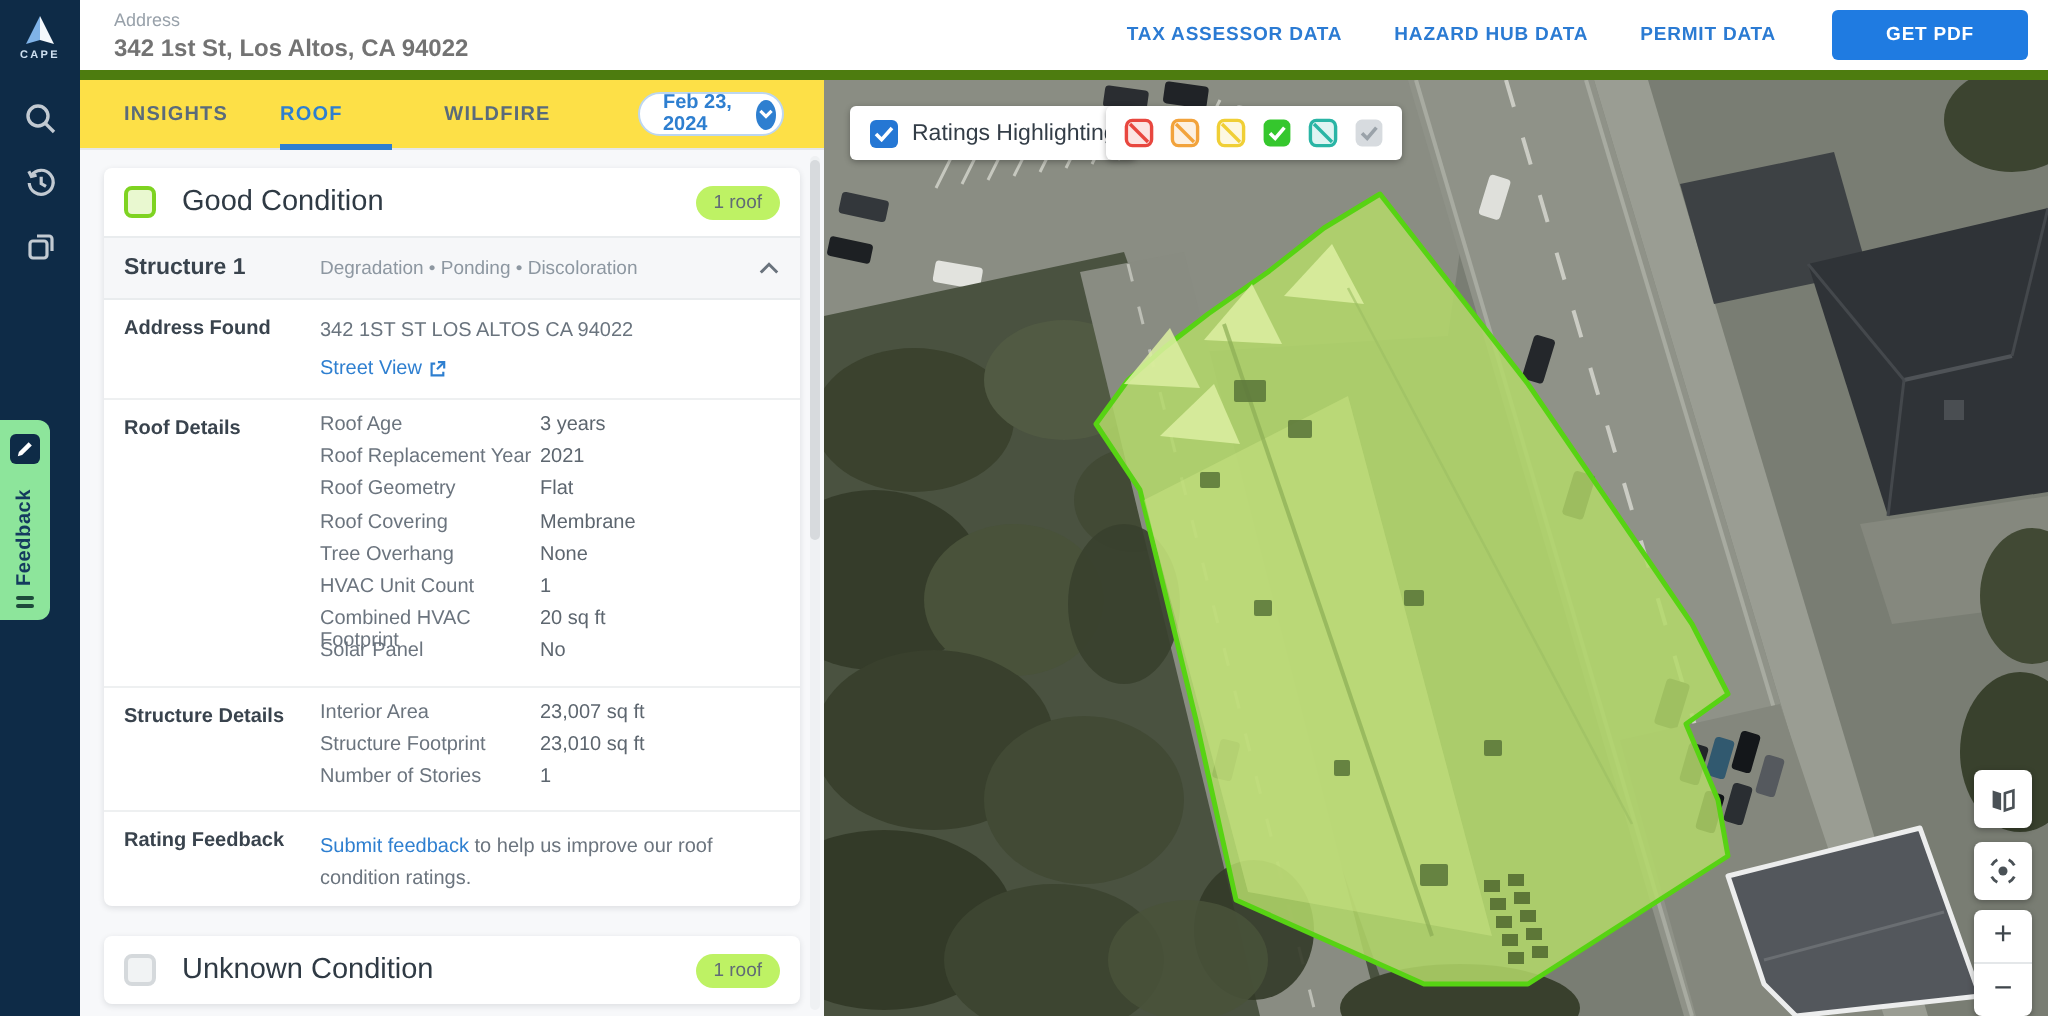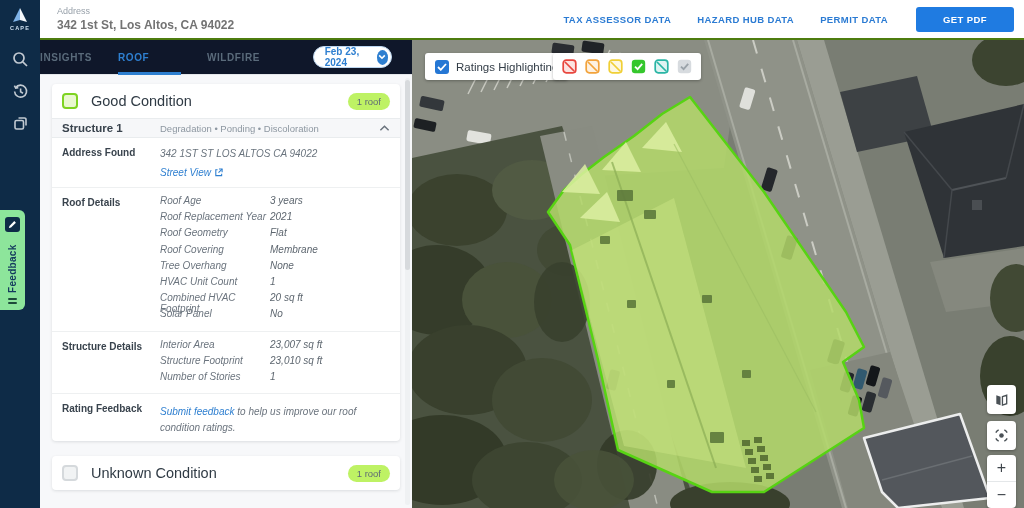--- a/index.html
+++ b/index.html
@@ -15,60 +15,60 @@
   .rail-icons { margin-top:14px; display:flex; flex-direction:column; gap:4px; }
 
   .feedback-tab { position:absolute; left:0; top:210px; width:25px; height:100px; background:#8de59b;
     border-radius:0 6px 6px 0; display:flex; flex-direction:column; align-items:center; padding:7px 0 6px; cursor:pointer; }
   .fb-pencil { width:15px; height:15px; background:#0e2b47; border-radius:3px; display:flex; align-items:center; justify-content:center; }
   .fb-label { writing-mode:vertical-rl; transform:rotate(180deg); font-size:10px; font-weight:600; color:#143a5e; letter-spacing:.3px; flex:1; margin:5px 0; }
   .fb-grip { display:flex; flex-direction:column; gap:2px; }
   .fb-grip i { display:block; width:9px; height:2px; background:#1d4a3a; border-radius:1px; }
 
   
-  .hdr { position:absolute; left:40px; top:0; width:984px; height:40px; background:#fff; border-bottom:2px solid #4d7c0f; display:flex; align-items:center; z-index:20; }
+  .hdr { position:absolute; left:40px; top:0; width:984px; height:40px; background:#fff; border-bottom:5px solid #4d7c0f; display:flex; align-items:center; z-index:20; }
   .hdr-addr { margin-left:17px; }
   .hdr-addr .lbl { font-size:9px; color:#98a1aa; margin-bottom:2px; }
   .hdr-addr .val { font-size:12px; font-weight:600; color:#737373; }
   .hdr-links { margin-left:auto; display:flex; align-items:center; gap:26px; }
   .hdr-link { font-size:9.5px; font-weight:bold; letter-spacing:.4px; color:#2b7bd3; cursor:pointer; white-space:nowrap; }
   .btn-pdf { margin:0 10px 0 2px; background:#1f7be1; color:#fff; font-size:9.5px; font-weight:bold; letter-spacing:.4px;
     border:none; border-radius:3px; padding:7px 27px; cursor:pointer; }
 
   
   .panel { position:absolute; left:40px; top:40px; width:372px; height:468px; background:#f7f8fa; z-index:10; }
-  .tabs { height:35px; background:#0f172a; border-bottom:1px solid #e4e7ea; display:flex; align-items:center; }
+  .tabs { height:35px; background:#fde047; border-bottom:1px solid #e4e7ea; display:flex; align-items:center; padding-left:22px; }
   .tab { font-size:10px; font-weight:bold; letter-spacing:.6px; color:#5a6b7b; margin-right:26px; height:35px; line-height:35px; cursor:pointer; position:relative; }
   .tab.active { color:#2e7fd0; }
   .tab.active::after { content:""; position:absolute; left:0; right:0; bottom:0; height:3px; background:#2e7fd0; }
   .date-pill { margin-left:auto; margin-right:20px; height:22px; border:1px solid #bcd6f0; border-radius:12px; background:#fff;
     display:flex; align-items:center; gap:7px; padding:0 3px 0 11px; cursor:pointer; }
   .date-pill .dtxt { font-size:10px; font-weight:600; color:#2e7fd0; }
   .date-pill .circ { width:15px; height:15px; border-radius:50%; background:#2e7fd0; display:flex; align-items:center; justify-content:center; }
 
   .panel-scroll { position:absolute; left:0; right:0; top:35px; bottom:0; padding:9px 12px 0; overflow:hidden; }
   .scrollbar-track { position:absolute; right:2px; top:38px; bottom:3px; width:5px; background:#eff1f3; border-radius:3px; }
   .scrollbar-thumb { position:absolute; right:2px; top:40px; width:5px; height:190px; background:#d7dadd; border-radius:3px; cursor:pointer; }
 
   .card { background:#fff; border-radius:4px; box-shadow:0 1px 3px rgba(25,35,45,.12); }
   .card + .card { margin-top:15px; }
   .card-title-row { height:34px; display:flex; align-items:center; padding:0 10px; }
   .cond-icon { width:16px; height:16px; border-radius:4px; border:2px solid; margin-right:13px; flex:none; }
   .card-title { font-size:14.5px; font-weight:400; color:#2f3a44; }
   .badge { margin-left:auto; background:#bef264; color:#606b76; font-size:9.5px; border-radius:10px; padding:3px 9px; }
 
-  .struct-row { height:20px; background:#f6f7f9; border-top:1px solid #e9ecee; border-bottom:1px solid #e9ecee;
+  .struct-row { height:32px; background:#f6f7f9; border-top:1px solid #e9ecee; border-bottom:1px solid #e9ecee;
     display:flex; align-items:center; padding:0 10px; cursor:pointer; }
   .struct-name { width:98px; font-size:11.5px; font-weight:600; color:#39434d; flex:none; }
   .struct-tags { flex:1; font-size:9.5px; color:#8d97a1; }
 
   .section { display:flex; padding:7px 10px 6px; border-bottom:1px solid #eef0f1; }
   .section:last-child { border-bottom:none; }
   .sec-label { width:98px; flex:none; font-size:10px; font-weight:bold; color:#39434d; padding-top:2px; }
-  .sec-body { flex:1;font-style:italic; }
+  .sec-body { flex:1; }
   .kv { display:flex; height:16.2px; align-items:flex-start; font-size:10px; }
   .kv .k { width:110px; flex:none; color:#6b747e; }
   .kv .v { flex:1; color:#5d666f; }
   .addr-val { font-size:10px; color:#6a747e; line-height:17px; }
   .link { color:#2e7fd0; font-size:10px; cursor:pointer; display:inline-flex; align-items:center; gap:3px; line-height:17px; }
   .rf-text { font-size:10px; color:#6b747e; line-height:15px; padding-top:2px; }
 
   
   .map { position:absolute; left:412px; top:40px; width:612px; height:468px; background:#797d73; overflow:hidden; }
   .map svg.scene { position:absolute; left:0; top:0; }

